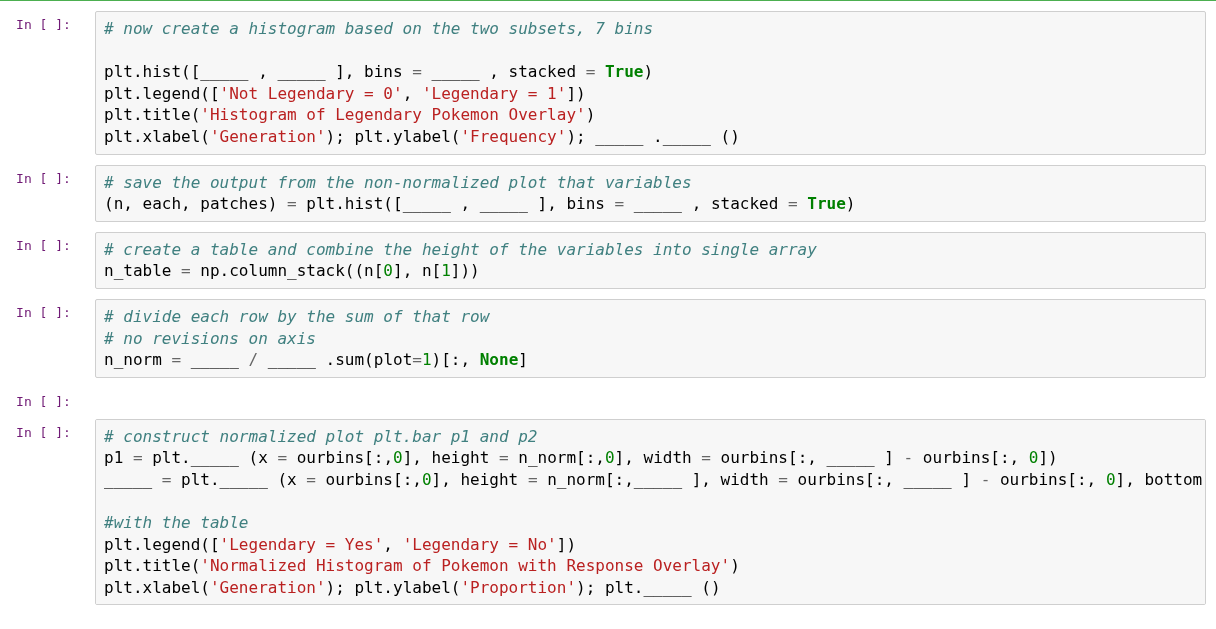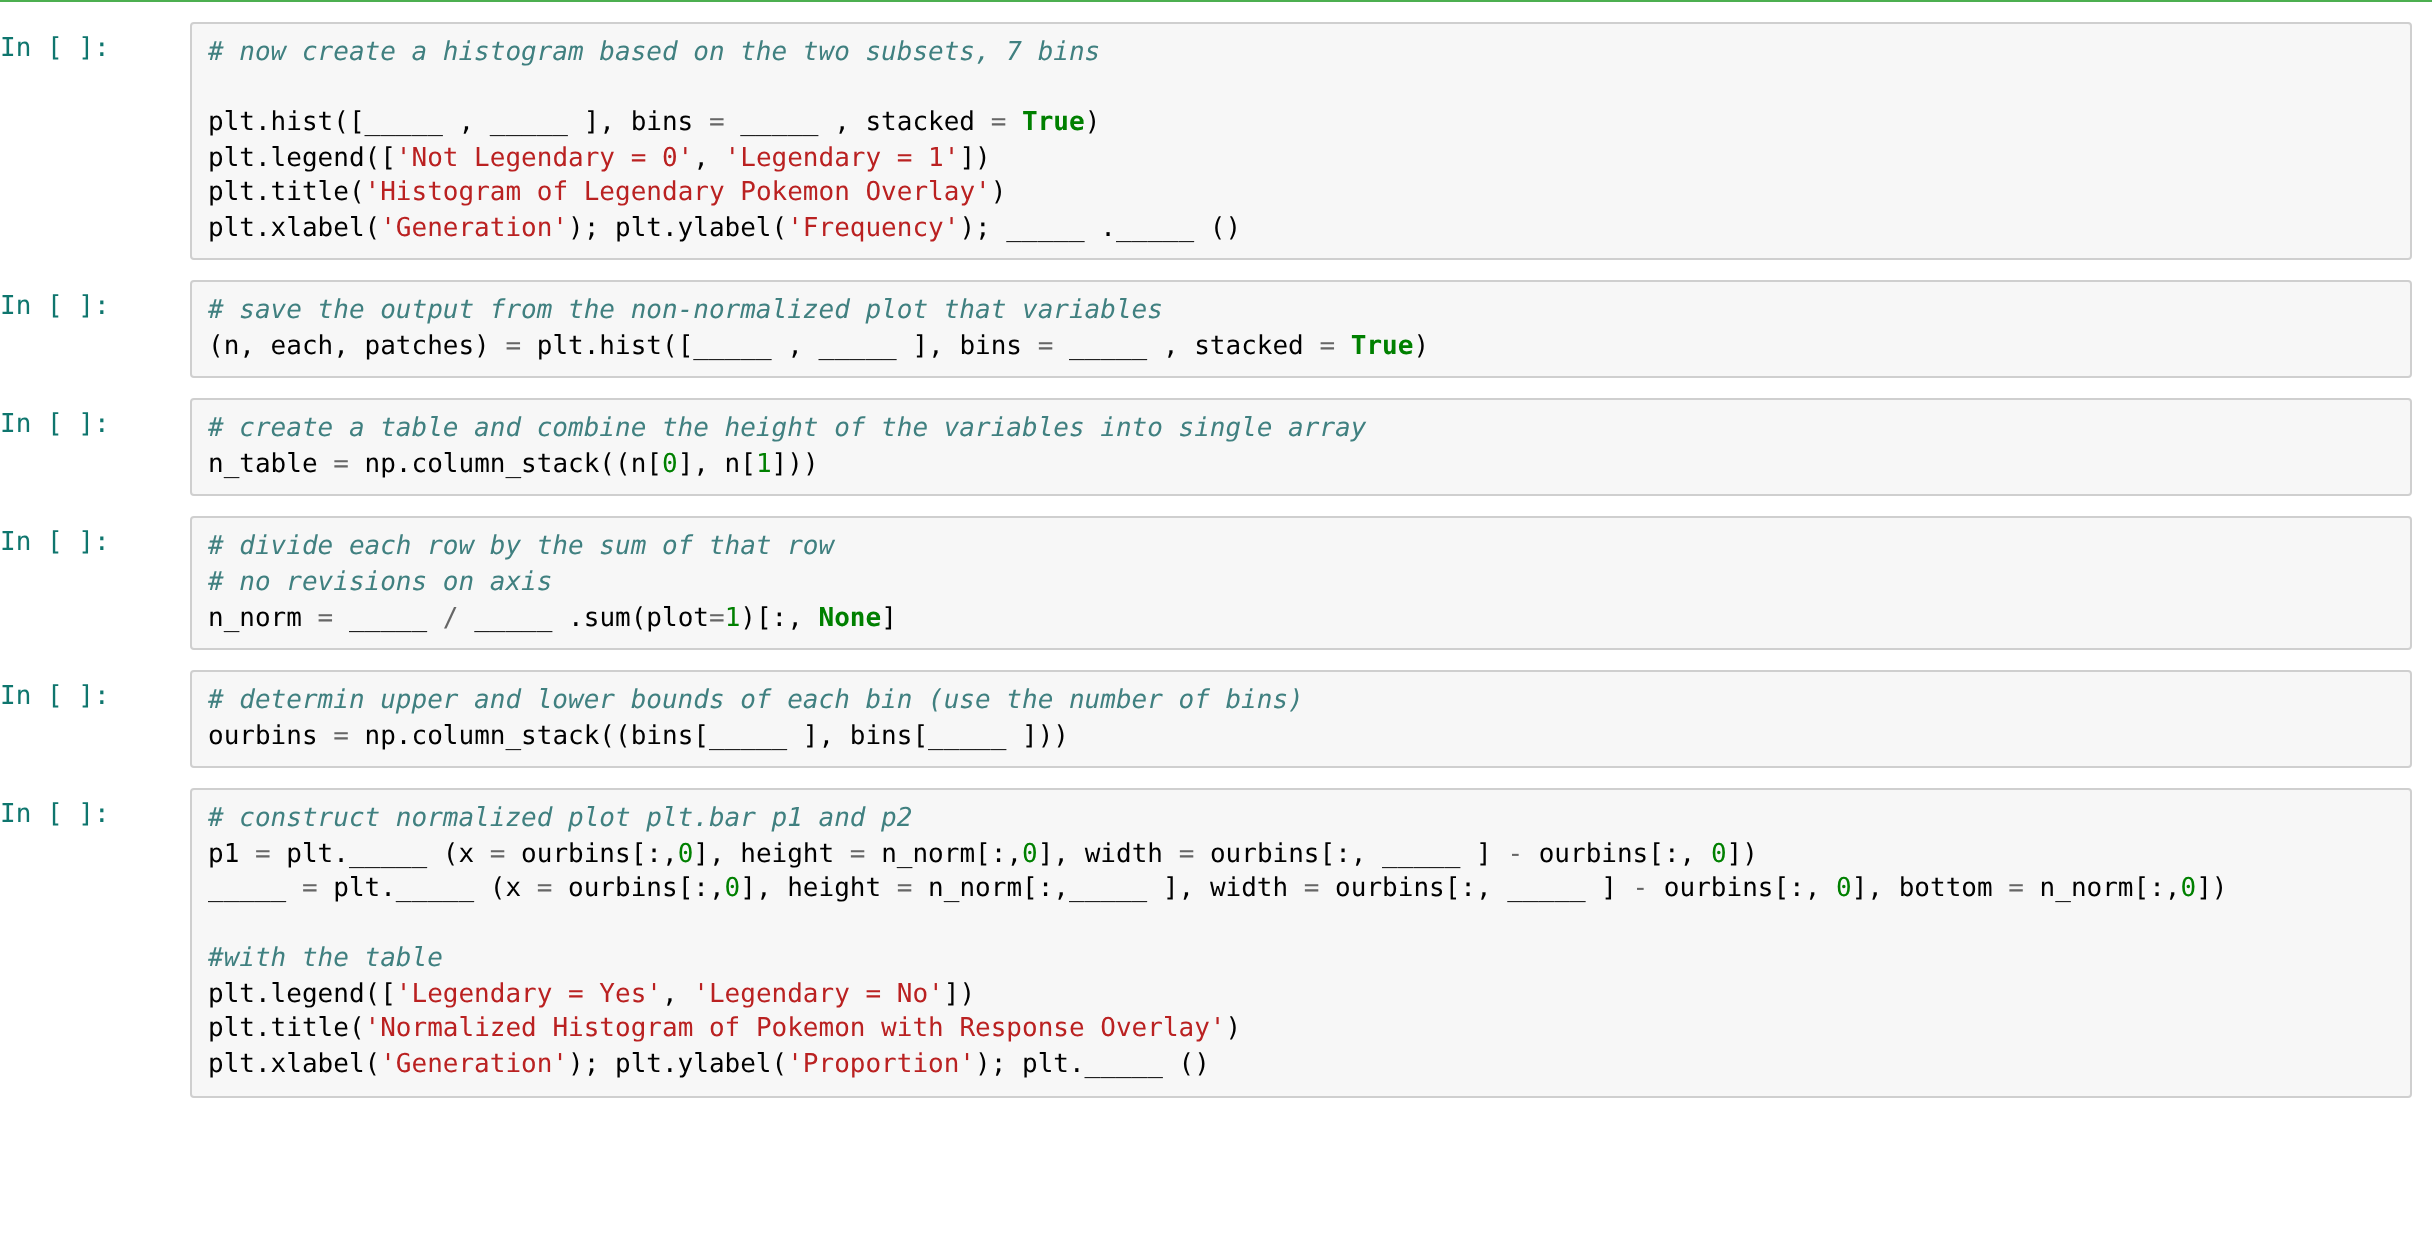--- a/index.html
+++ b/index.html
@@ -13,38 +13,38 @@
     padding: 4px 0 10px 0;
     border-top: 1px solid #4CAF50;
   }
   .cell {
     display: flex;
     padding: 4px 10px 4px 0;
     margin: 2px 0;
   }
   .prompt {
     flex: 0 0 95px;
-    text-align: left;
+    text-align: center;
     padding: 6px 8px 0 0;
     font-family: "DejaVu Sans Mono", Menlo, Consolas, monospace;
     font-size: 13px;
-    color: #0f766e;
+    color: #701a75;
     user-select: none;
   }
   .input-area {
     flex: 1;
     border: 1px solid #cfcfcf;
     border-radius: 2px;
     background: #f7f7f7;
     padding: 6px 8px;
     overflow-x: auto;
   }
   pre.code {
     font-family: "DejaVu Sans Mono", Menlo, Consolas, monospace;
-    font-size: 13px;
+    font-size: 16px;
     line-height: 1.35;
     white-space: pre;
     color: #000;
   }
   .c  { color: #408080; font-style: italic; }  
   .s  { color: #BA2121; }                       
   .k  { color: #008000; font-weight: bold; }    
   .n  { color: #008000; }                       
   .o  { color: #666666; }                          
   .last .input-area { overflow-x: scroll; }
@@ -95,24 +95,20 @@
     <div class="prompt">In [ ]:</div>
     <div class="input-area">
 <pre class="code"><span class="c"># divide each row by the sum of that row</span>
 <span class="c"># no revisions on axis</span>
 <span>n_norm </span><span class="o">=</span><span> _____ </span><span class="o">/</span><span> _____ .sum(plot</span><span class="o">=</span><span class="n">1</span><span>)[:, </span><span class="k">None</span><span>]</span></pre>
     </div>
   </div>
 
   <div class="cell">
     <div class="prompt">In [ ]:</div>
-    <div class="input-area">
-<pre class="code"><span class="c"># determin upper and lower bounds of each bin (use the number of bins)</span>
-<span>ourbins </span><span class="o">=</span><span> np.column_stack((bins[_____ ], bins[_____ ]))</span></pre>
-    </div>
   </div>
 
   <div class="cell last">
     <div class="prompt">In [ ]:</div>
     <div class="input-area">
 <pre class="code"><span class="c"># construct normalized plot plt.bar p1 and p2</span>
 <span>p1 </span><span class="o">=</span><span> plt._____ (x </span><span class="o">=</span><span> ourbins[:,</span><span class="n">0</span><span>], height </span><span class="o">=</span><span> n_norm[:,</span><span class="n">0</span><span>], width </span><span class="o">=</span><span> ourbins[:, _____ ] </span><span class="o">-</span><span> ourbins[:, </span><span class="n">0</span><span>])</span>
 <span>_____ </span><span class="o">=</span><span> plt._____ (x </span><span class="o">=</span><span> ourbins[:,</span><span class="n">0</span><span>], height </span><span class="o">=</span><span> n_norm[:,_____ ], width </span><span class="o">=</span><span> ourbins[:, _____ ] </span><span class="o">-</span><span> ourbins[:, </span><span class="n">0</span><span>], bottom </span><span class="o">=</span><span> n_norm[:,</span><span class="n">0</span><span>])</span>
 
 <span class="c">#with the table</span>

